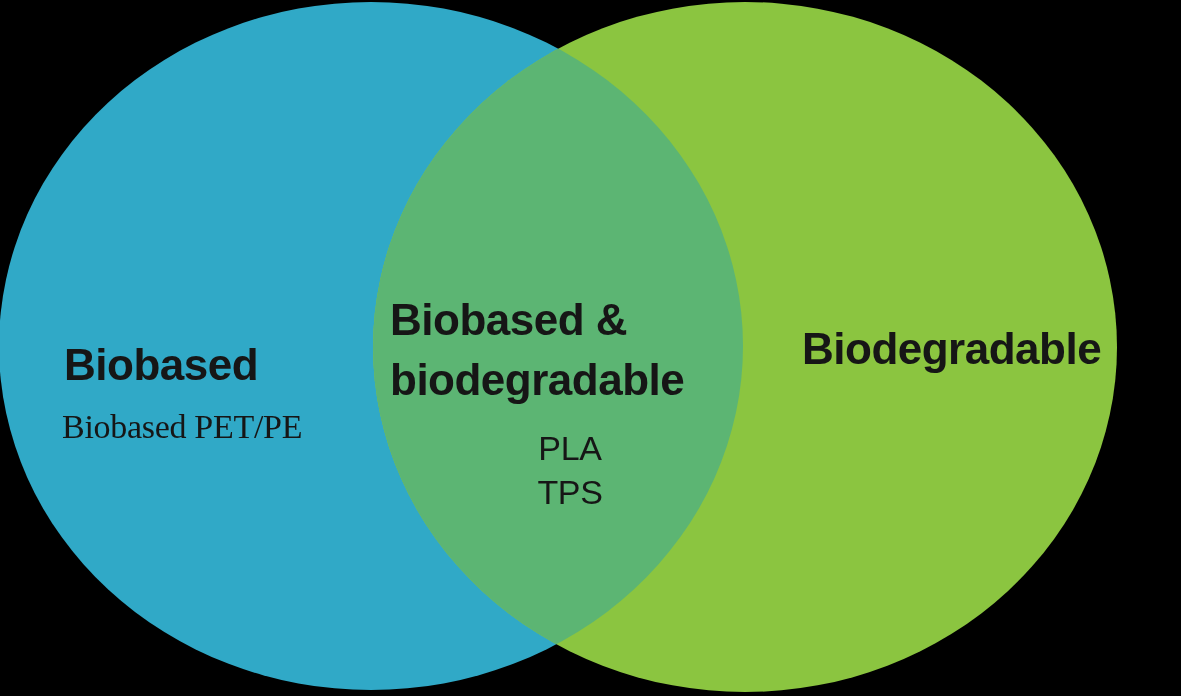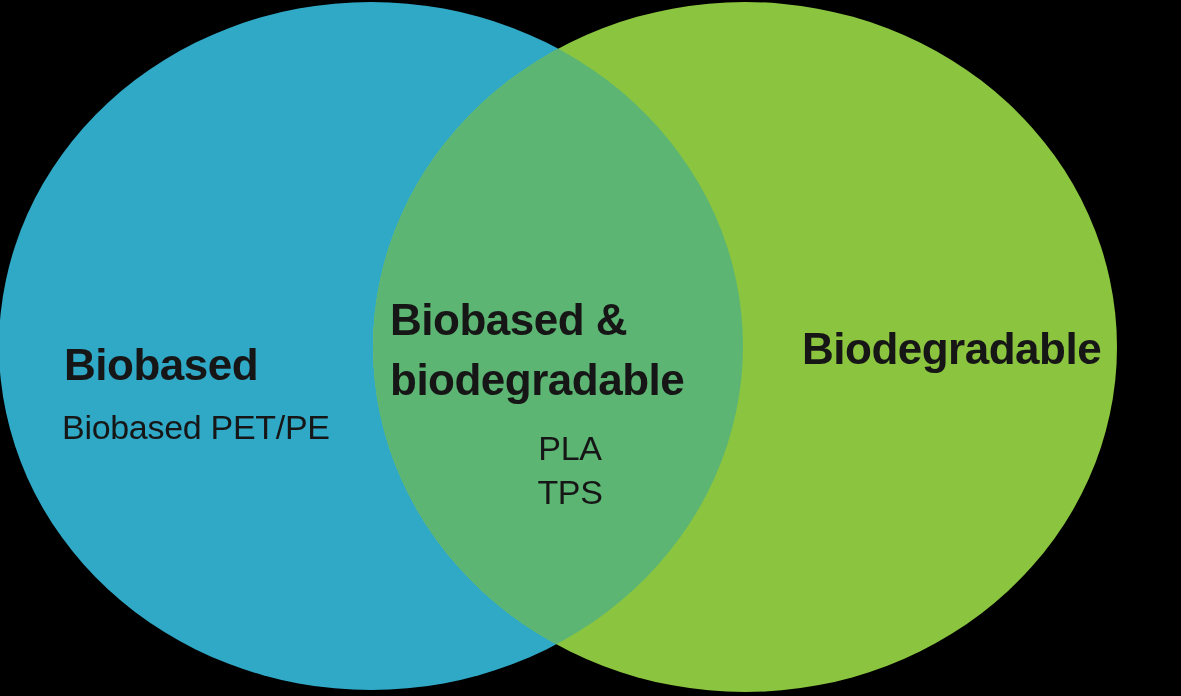--- a/index.html
+++ b/index.html
@@ -31,21 +31,21 @@
     letter-spacing: -0.5px;
     line-height: 1.15;
   }
   .set-item {
     font-weight: 400;
     font-size: 34px;
     letter-spacing: -0.3px;
     line-height: 1.2;
   }
   .left-title  { left: 64px;  top: 340px; }
-  .left-item   { left: 62px;  top: 407px; }
+  .left-item   { left: 62px;  top: 407px; font-family: Liberation Serif, serif; }
   .mid-title {
     left: 390px;
     top: 290px;
     width: 360px;
     text-align: left;
     white-space: normal;
     line-height: 1.36;
   }
   .mid-items {
     left: 440px;

